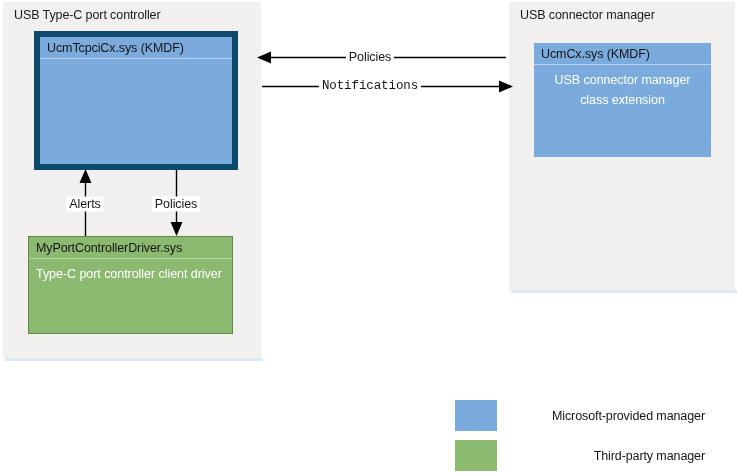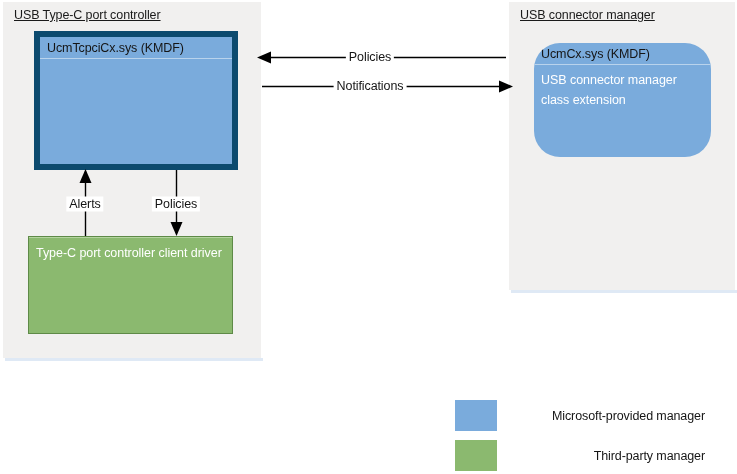--- a/index.html
+++ b/index.html
@@ -39,21 +39,20 @@
     background: #dfe9f5;
   }
   .panel-title {
     position: absolute;
     left: 11px;
     top: 6px;
     font-size: 12.5px;
     color: #1a1a1a;
     white-space: nowrap;
     letter-spacing: -0.1px;
-    text-decoration: underline;
   }
 
   #panel-left  { left: 3px;   top: 2px;  width: 258px; height: 356px; }
   #panel-right { left: 509px; top: 2px;  width: 226px; height: 288px; }
 
   
   .box {
     position: absolute;
     box-sizing: border-box;
     overflow: hidden;
@@ -81,28 +80,28 @@
   }
 
   .box.blue { background: #7aabdc; }
   .box.blue .box-divider { background: #b9d3ec; }
   .box.green { background: #8bb96f; }
   .box.green .box-divider { background: #b4d49f; }
 
   .box.bordered.blue  { border: 6px solid #0c4a6e; }
   .box.bordered.green { border: 1px solid #5e8a47; }
 
-  .body-center .box-body { }
+  .body-center .box-body { text-align: center; }
 
   
   #box-ucmtcpcicx { left: 34px;  top: 31px;  width: 204px; height: 139px; }
   #box-myportcontrollerdriver { left: 28px; top: 236px; width: 205px; height: 98px; }
 
   
-  #box-ucmcx { left: 534px; top: 43px;  width: 177px; height: 114px; border-radius: 26px; }
+  #box-ucmcx { left: 534px; top: 43px;  width: 177px; height: 114px; }
   #box-myconnectordriver { left: 534px; top: 172px; width: 177px; height: 87px; }
 
   
   .conn-svg {
     position: absolute;
     left: 0; top: 0;
     width: 737px;
     height: 474px;
     pointer-events: none;
     overflow: visible;
@@ -120,21 +119,21 @@
     color: #151515;
     background: #ffffff;
     padding: 0 3px;
     white-space: nowrap;
     letter-spacing: -0.1px;
     line-height: 15px;
     transform: translate(-50%, -50%);
   }
 
   #label-policies      { left: 370px; top: 57px; }
-  #label-notifications { left: 370px; top: 86px; }
+  #label-notifications { left: 370px; top: 86px; font-family: Liberation Mono, monospace; }
   #label-alerts        { left: 85px;  top: 204px; }
   #label-requests      { left: 176px; top: 204px; }
 
   
   .legend {
     position: absolute;
     left: 455px;
     top: 400px;
     width: 250px;
     height: 72px;
@@ -178,20 +177,21 @@
   <div class="panel" id="panel-right">
     <div class="panel-title">USB connector manager</div>
   </div>
 
   <div class="box blue bordered" id="box-ucmtcpcicx">
     <div class="box-title">UcmTcpciCx.sys (KMDF)</div>
     <div class="box-divider"></div>
   </div>
 
   <div class="box green bordered" id="box-myportcontrollerdriver">
+    <div class="box-title">MyPortControllerDriver.sys</div>
     <div class="box-divider"></div>
     <div class="box-body">Type-C port controller client driver</div>
   </div>
 
   <div class="box blue body-center" id="box-ucmcx">
     <div class="box-title">UcmCx.sys (KMDF)</div>
     <div class="box-divider"></div>
     <div class="box-body">USB connector manager class extension</div>
   </div>
 

